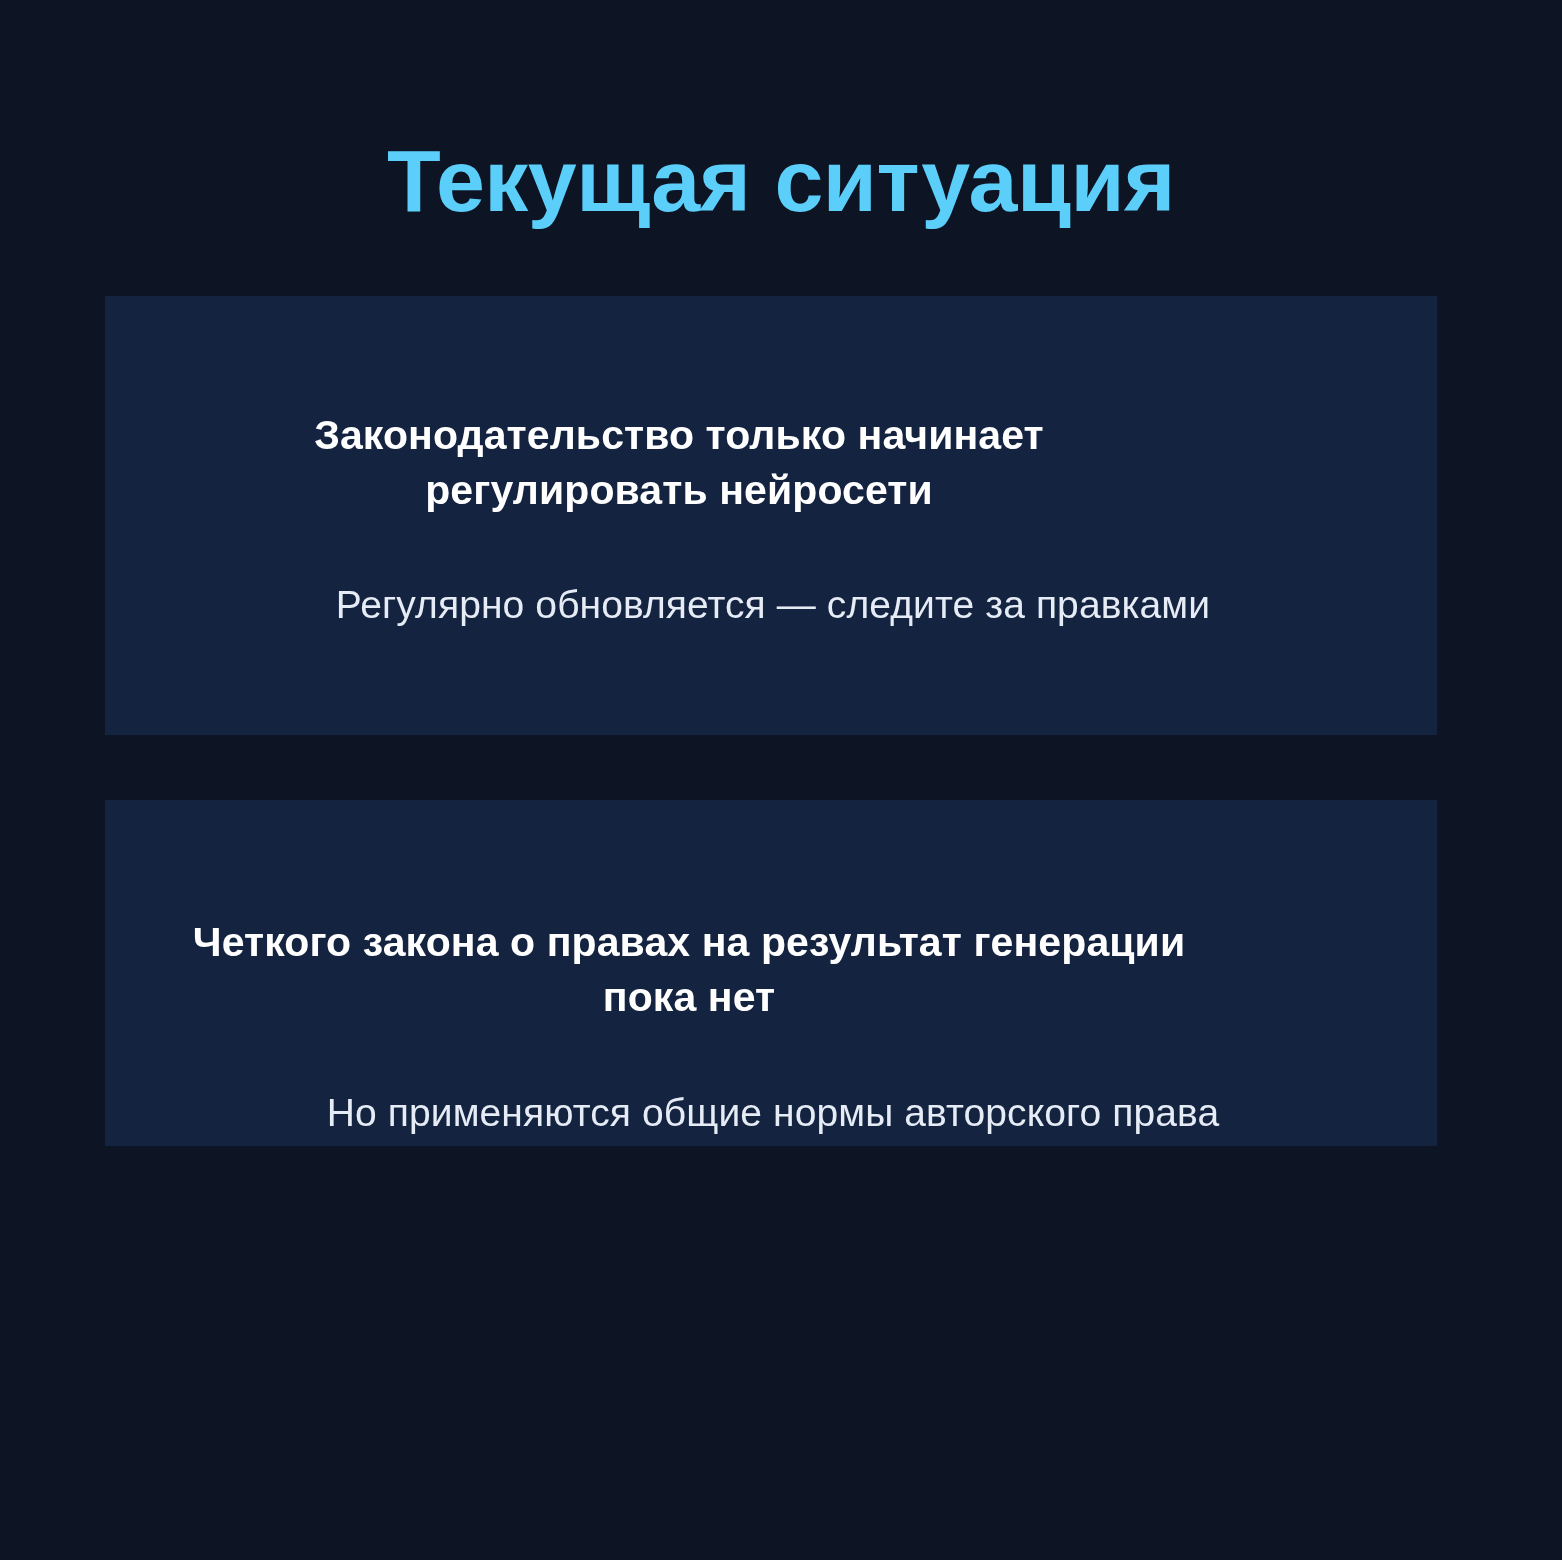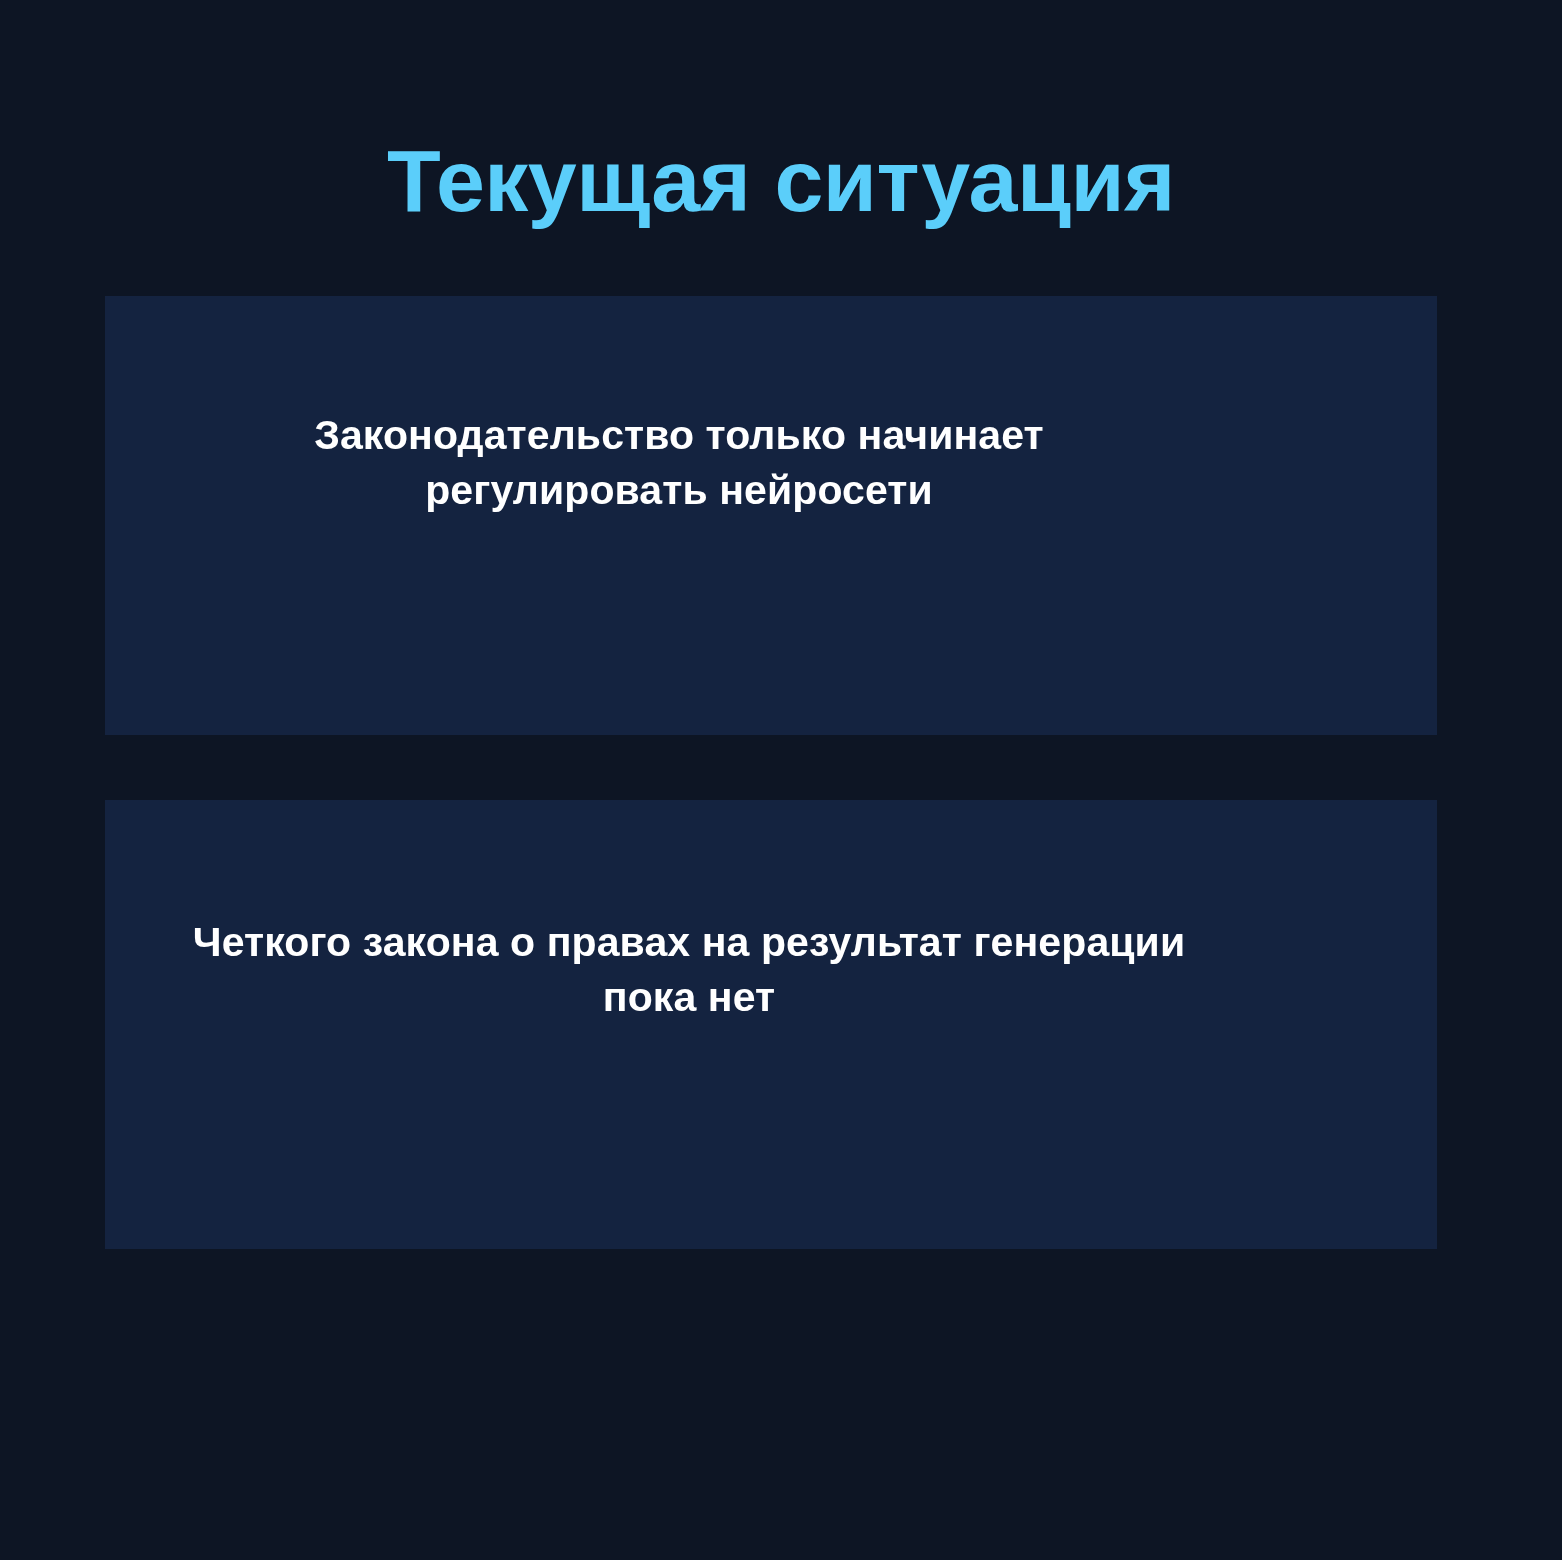--- a/index.html
+++ b/index.html
@@ -48,21 +48,21 @@
     text-align: center;
   }
 
   .card--first {
     top: 296px;
     height: 439px;
   }
 
   .card--second {
     top: 800px;
-    height: 449px;
+    height: 346px;
     padding-top: 115px;
   }
 
   .card-heading {
     font-size: 41px;
     line-height: 55px;
     font-weight: 700;
     color: #ffffff;
     letter-spacing: 0.1px;
     max-width: 1000px;
@@ -88,19 +88,21 @@
 </style>
 </head>
 <body>
 
 <div class="slide">
 
   <h1 class="slide-title">Текущая ситуация</h1>
 
   <section class="card card--first">
     <div class="card-heading">Законодательство только начинает регулировать нейросети</div>
+    <div class="card-subtitle">Регулярно обновляется — следите за правками</div>
   </section>
 
   <section class="card card--second">
     <div class="card-heading">Четкого закона о правах на результат генерации пока нет</div>
+    <div class="card-subtitle">Но применяются общие нормы авторского права</div>
   </section>
 
 </div>
 
 </body></html>

